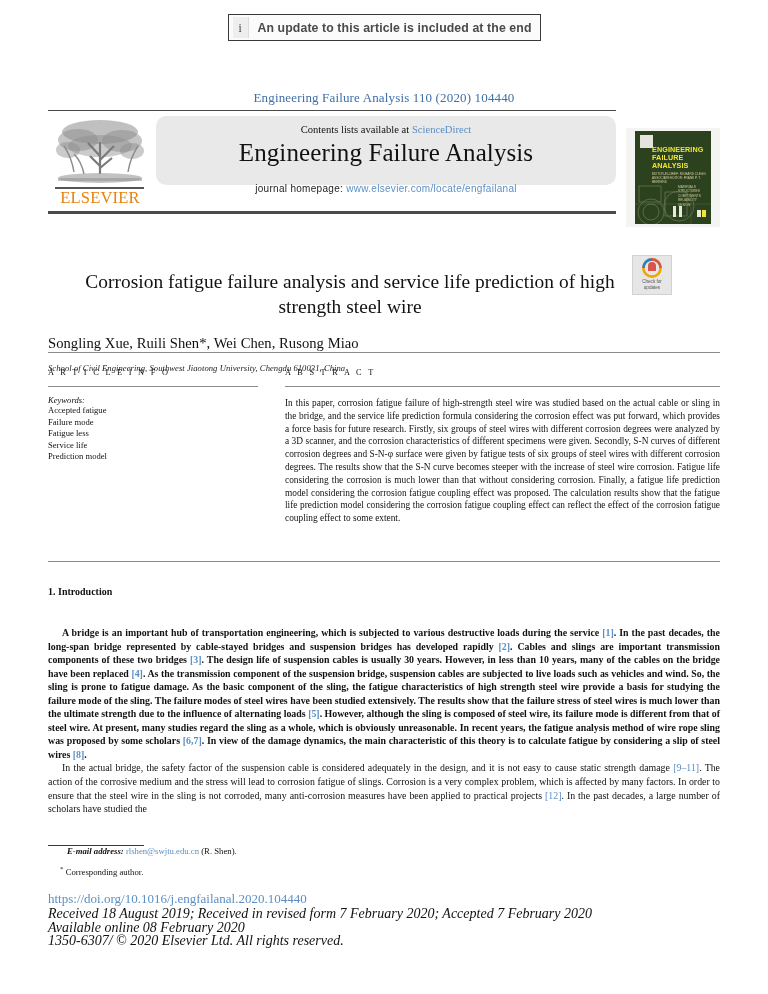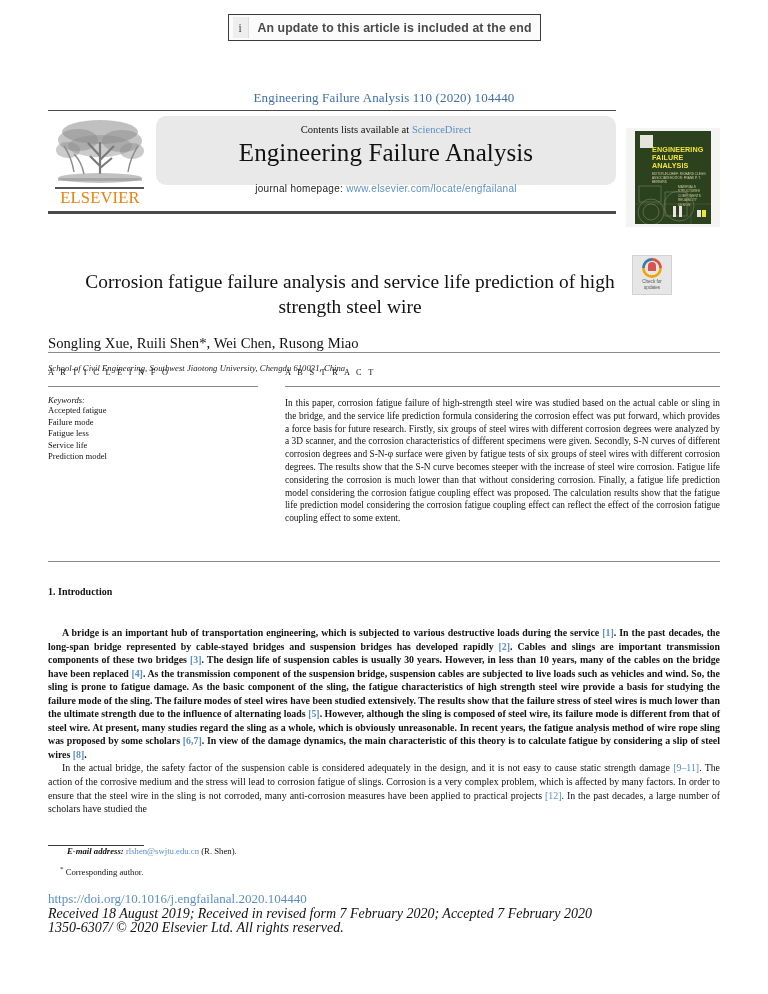--- a/index.html
+++ b/index.html
@@ -497,16 +497,17 @@
     <div class="foot-rule"></div>
     <div class="foot-corr foot-email" style="margin-top:0;">
       <span class="lbl">E-mail address:</span>
       <span class="mail-link">rlshen@swjtu.edu.cn</span><span> (R. Shen).</span>
     </div>
     <div class="foot-corr">
       <sup>*</sup><span> Corresponding author.</span>
     </div>
     <div class="foot-doi">https://doi.org/10.1016/j.engfailanal.2020.104440</div>
     <div class="foot-line">Received 18 August 2019; Received in revised form 7 February 2020; Accepted 7 February 2020</div>
+    <div class="foot-line">Available online 08 February 2020</div>
     <div class="foot-line">1350-6307/ © 2020 Elsevier Ltd. All rights reserved.</div>
   </div>
 
 </div>
 
 </body></html>

